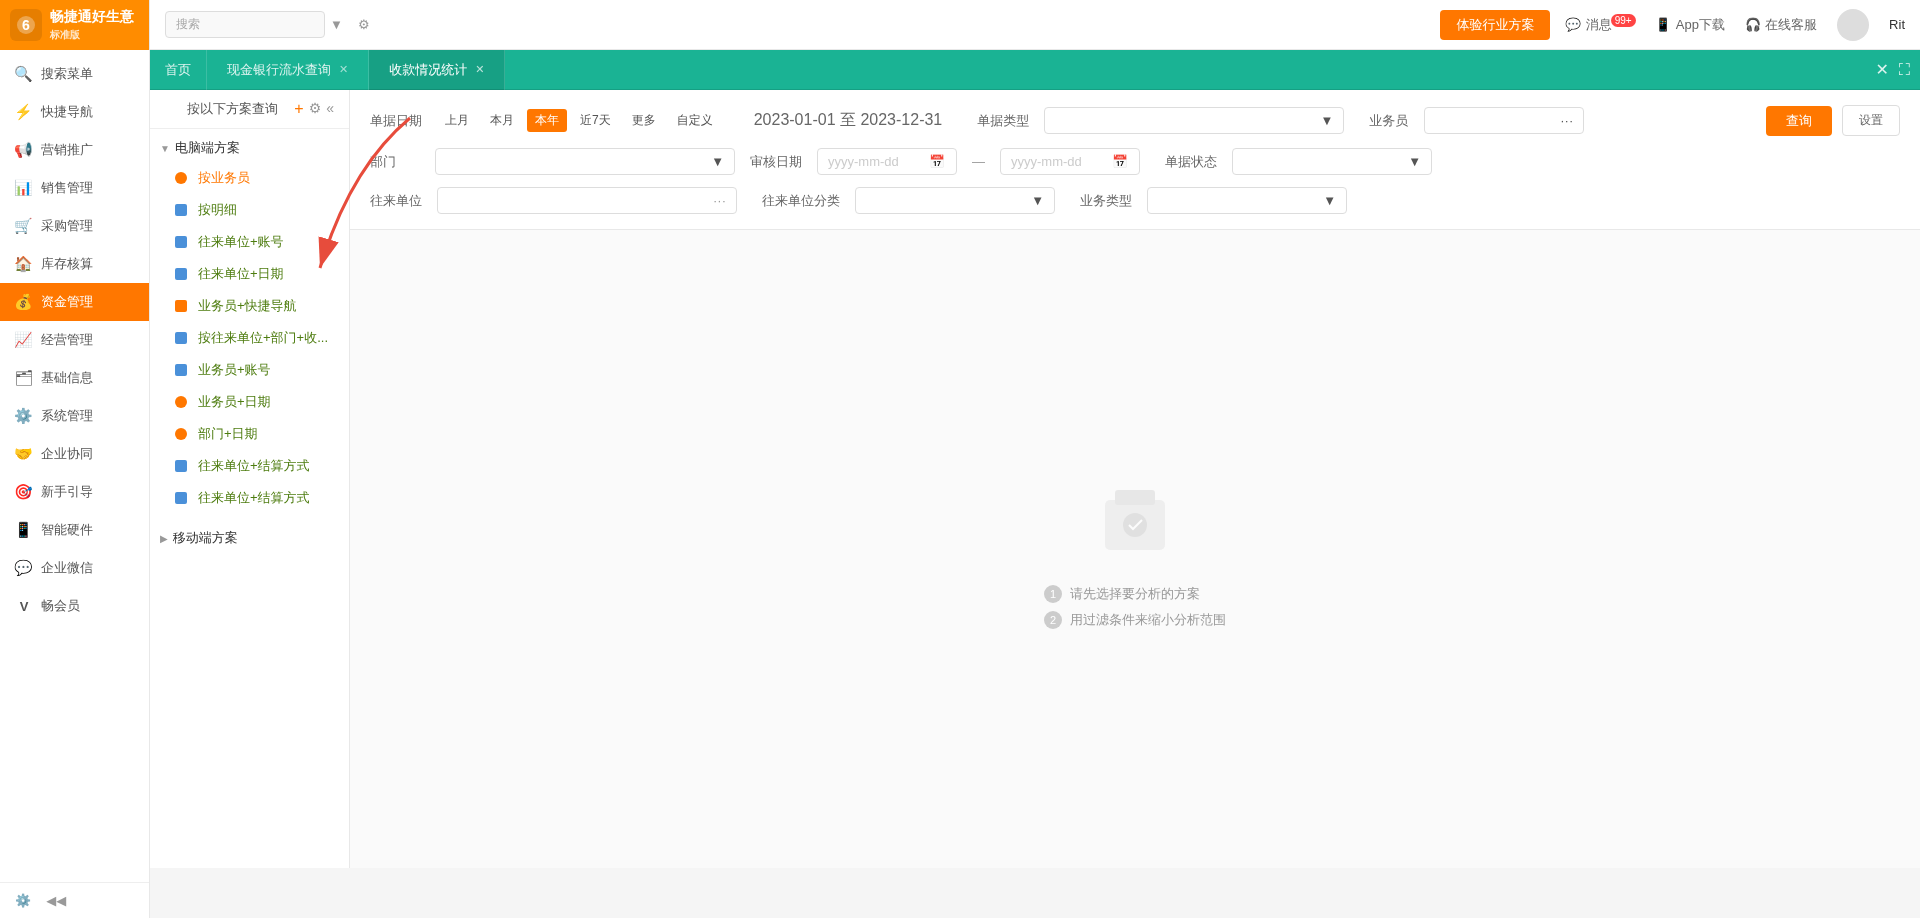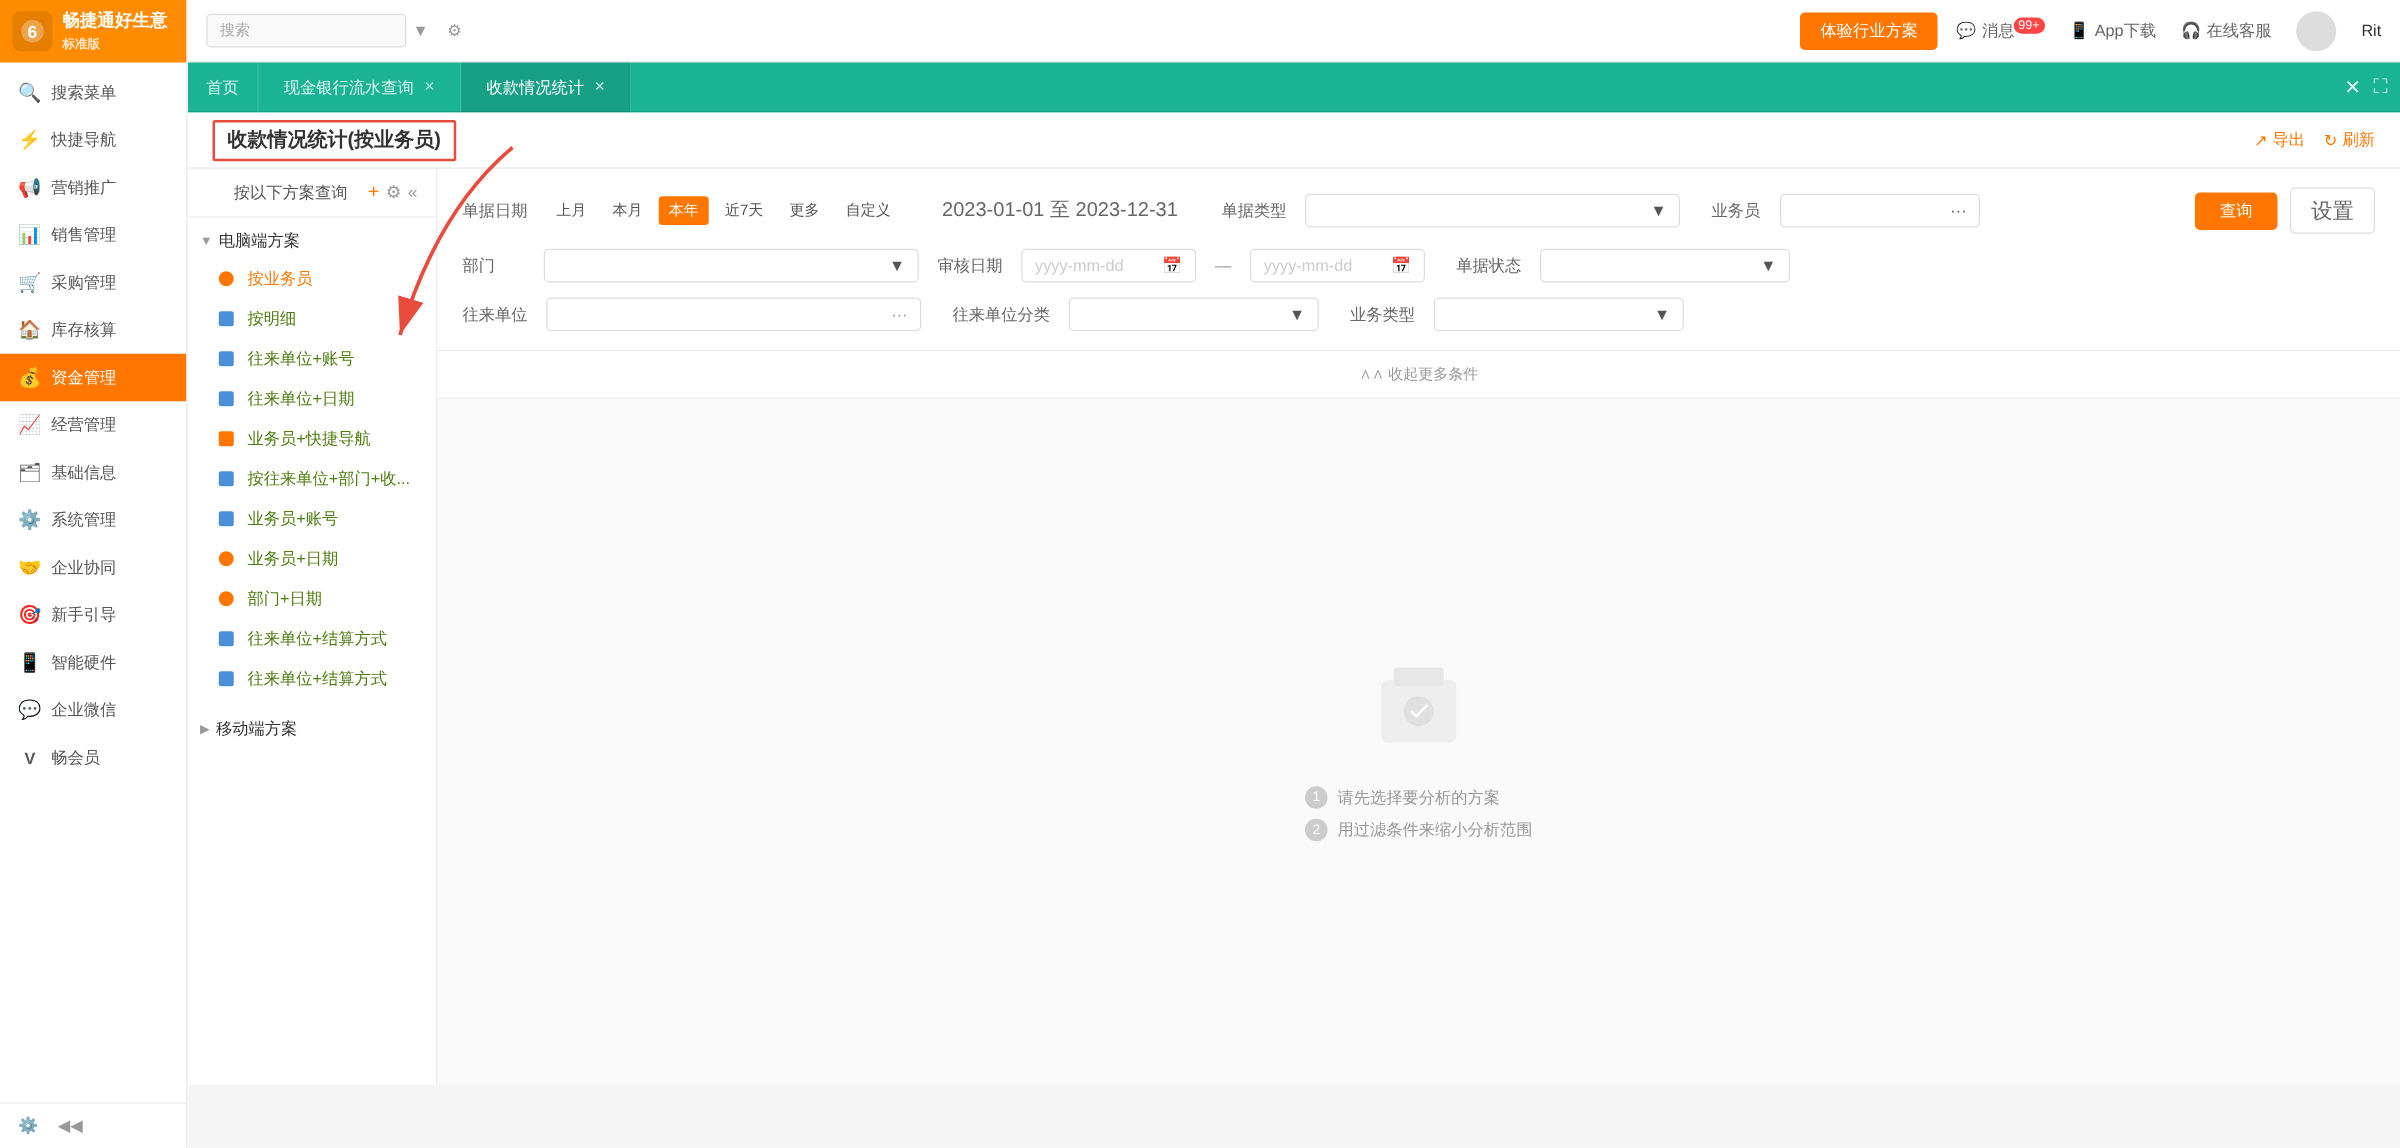--- a/index.html
+++ b/index.html
@@ -137,21 +137,21 @@
       color: #999; font-size: 13px; min-width: 150px;
     }
     .filter-dash { color: #999; }
     .filter-dots { color: #999; cursor: pointer; }
     .query-btn {
       background: #ff7700; color: #fff; border: none; padding: 6px 20px;
       border-radius: 4px; cursor: pointer; font-size: 13px;
     }
     .setting-btn {
       background: #fff; color: #666; border: 1px solid #ddd; padding: 6px 16px;
-      border-radius: 4px; cursor: pointer; font-size: 17px;
+      border-radius: 4px; cursor: pointer; font-size: 12px;
     }
     .filter-right-section { margin-left: auto; display: flex; align-items: center; gap: 10px; }
 
     .collapse-bar {
       text-align: center; padding: 10px; color: #999; font-size: 12px; cursor: pointer;
       background: #fff; border-bottom: 1px solid #eee;
     }
 
     
     .empty-state {
@@ -297,33 +297,20 @@
     <div class="tab active">
       <span>收款情况统计</span>
       <span class="tab-close">✕</span>
     </div>
     <div class="tabbar-right">
       <span class="tabbar-icon-btn">✕</span>
       <span class="tabbar-icon-btn">⛶</span>
     </div>
   </div>
 
-  <div class="page-header">
-    <div class="page-title">收款情况统计(按业务员)</div>
-    <div class="page-header-actions">
-      <div class="export-btn">
-        <span>↗</span>
-        <span>导出</span>
-      </div>
-      <div class="refresh-btn">
-        <span>↻</span>
-        <span>刷新</span>
-      </div>
-    </div>
-  </div>
 
   <div class="content">
 
     <div class="scheme-panel">
       <div class="scheme-header">
         <span style="flex:1;font-size:13px;color:#555;margin-left:22px;">按以下方案查询</span>
         <div class="scheme-header-icons">
           <span class="scheme-header-icon" style="color:#ff7700;font-size:16px;">+</span>
           <span class="scheme-header-icon">⚙</span>
           <span class="scheme-header-icon">«</span>
@@ -458,24 +445,20 @@
             <span>▼</span>
           </div>
           <span style="margin-left:10px;" class="filter-label">业务类型</span>
           <div class="filter-select" style="min-width:200px;">
             <span style="color:#ccc;"></span>
             <span>▼</span>
           </div>
         </div>
       </div>
 
-      <div class="collapse-bar">
-        <span>∧∧</span>
-        <span>收起更多条件</span>
-      </div>
 
       <div class="empty-state">
         <svg class="empty-icon" viewBox="0 0 100 100">
           <rect x="20" y="30" width="60" height="50" rx="5" fill="#ddd"></rect>
           <rect x="30" y="20" width="40" height="15" rx="3" fill="#ccc"></rect>
           <circle cx="50" cy="55" r="12" fill="#bbb"></circle>
           <path d="M44 55 L48 59 L57 50" stroke="#fff" stroke-width="2" fill="none"></path>
         </svg>
         <div class="empty-tips">
           <div class="empty-tip">

